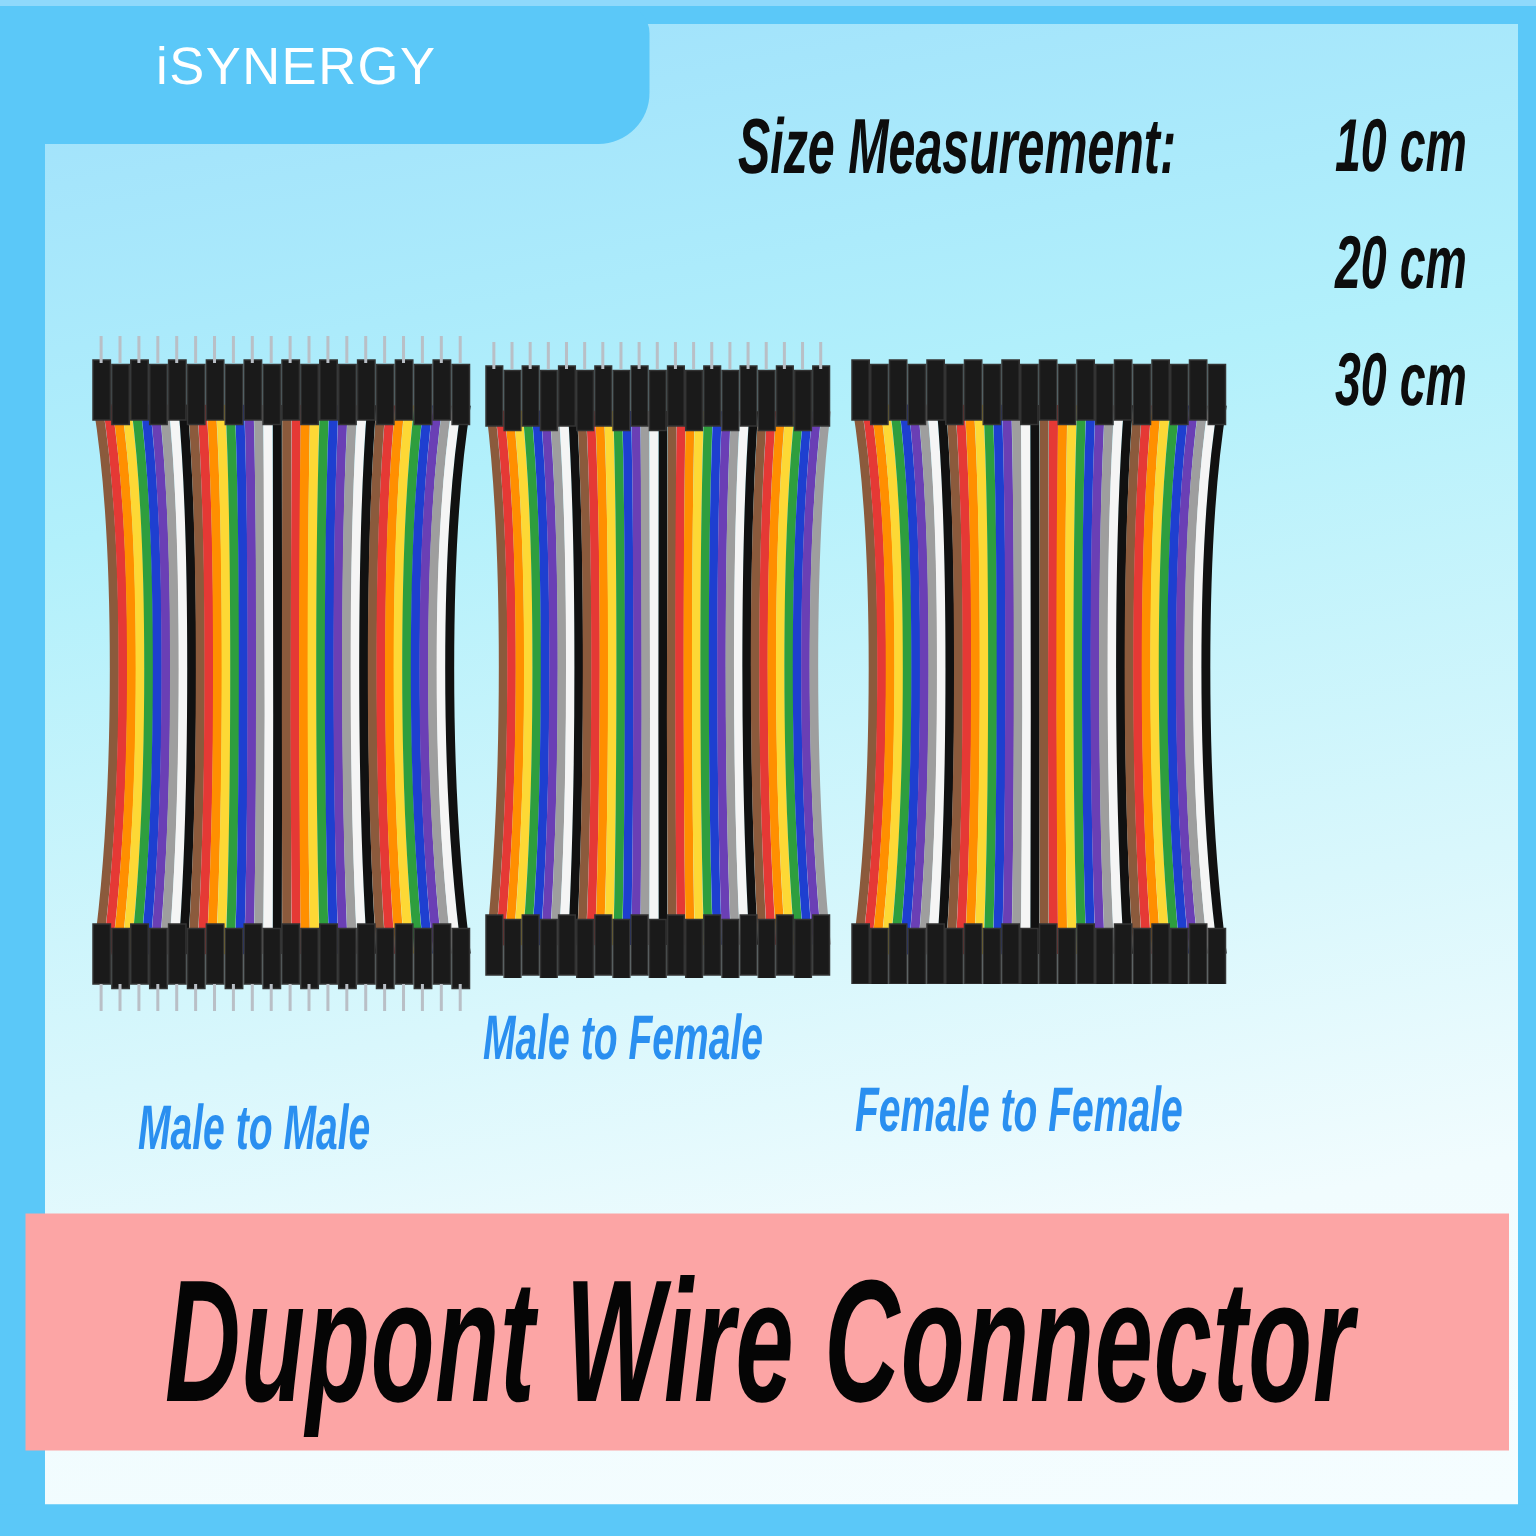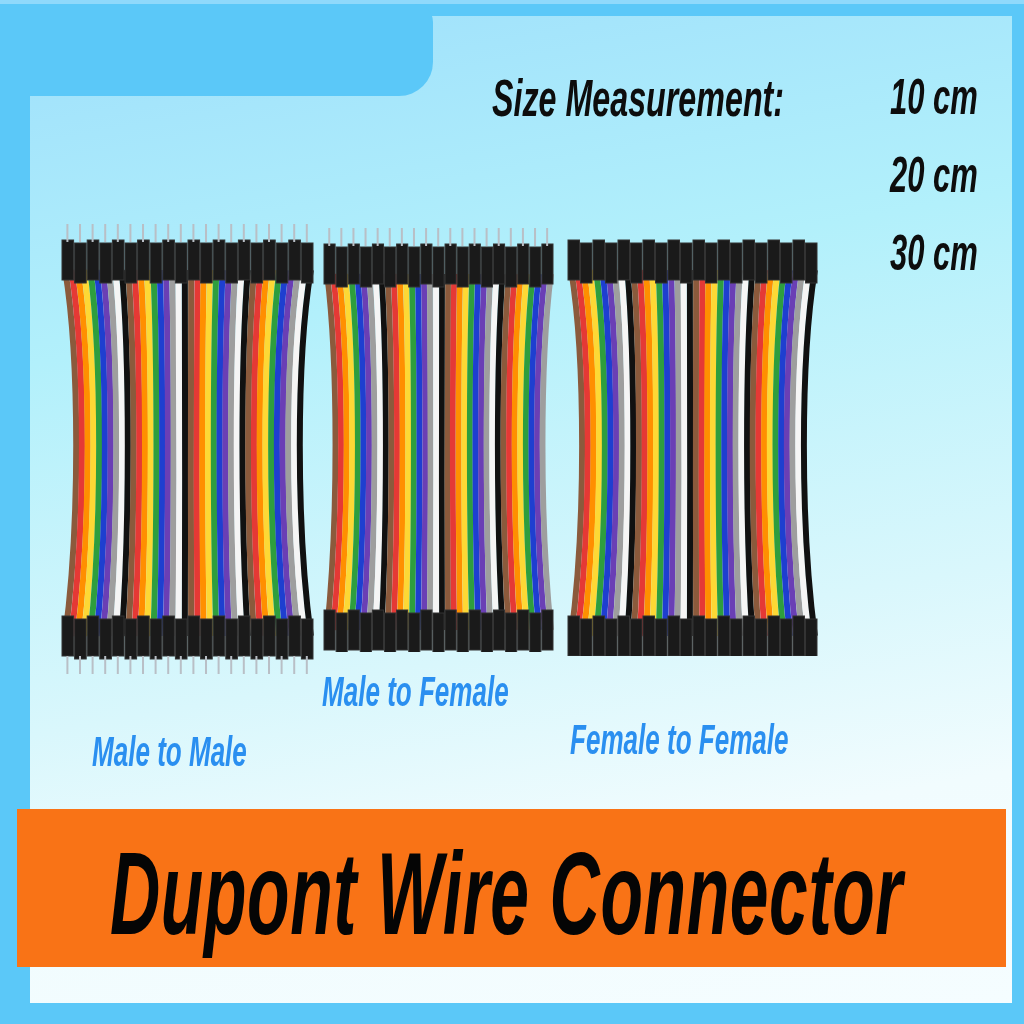--- a/index.html
+++ b/index.html
@@ -10,21 +10,21 @@
   .brand-tab { position: absolute; left: 0; top: 4px; width: 433px; height: 92px; background: #5BC8F8;
     border-bottom-right-radius: 34px; border-top-right-radius: 18px; }
   .brand-tab .notch { position: absolute; left: 0; top: 12px; width: 30px; height: 80px; background: #5BC8F8; }
   .brand-text { position: absolute; left: 104px; top: 21px; font-size: 35px; color: #ffffff; letter-spacing: 1px; font-weight: 400; }
   .cond { font-family: "Liberation Sans", sans-serif; font-style: italic; font-weight: 700; display: inline-block; transform-origin: left top; white-space: nowrap; }
   .size-label { position: absolute; left: 462px; top: 52px; font-size: 52px; color: #0d0d0d; transform: scaleX(0.62); }
   .size-val { position: absolute; left: 860px; font-size: 50px; color: #0d0d0d; transform: scaleX(0.62); }
   .v1 { top: 52px; } .v2 { top: 130px; } .v3 { top: 208px; }
   .bundle { position: absolute; }
   .wire-label { position: absolute; font-size: 42px; color: #2a8ff0; transform: scaleX(0.62); }
-  .banner { position: absolute; left: 17px; top: 809px; width: 989px; height: 158px; background: #f97316; }
+  .banner { position: absolute; left: 17px; top: 809px; width: 989px; height: 158px; background: #fca5a5; }
   .banner-text { position: absolute; left: 93px; top: 18px; font-size: 116px; color: #050505; transform: scaleX(0.6); letter-spacing: 1px; }
   .bottom-band { position: absolute; left: 0; top: 1003px; width: 1024px; height: 21px; background: #5BC8F8; }
 </style>
 </head>
 <body>
 
 <div class="top-strip"></div>
 
 <div class="canvas">
 
@@ -341,19 +341,20 @@
   <span class="cond size-val v2">20 cm</span>
   <span class="cond size-val v3">30 cm</span>
 
   <span class="cond wire-label" style="left:62px;top:712px">Male to Male</span>
   <span class="cond wire-label" style="left:292px;top:652px">Male to Female</span>
   <span class="cond wire-label" style="left:540px;top:700px">Female to Female</span>
 </div>
 
 <div class="brand-tab">
   <div class="notch"></div>
+  <span class="brand-text">iSYNERGY</span>
 </div>
 
 <div class="banner">
   <span class="cond banner-text">Dupont Wire Connector</span>
 </div>
 
 <div class="bottom-band"></div>
 
 </body></html>

